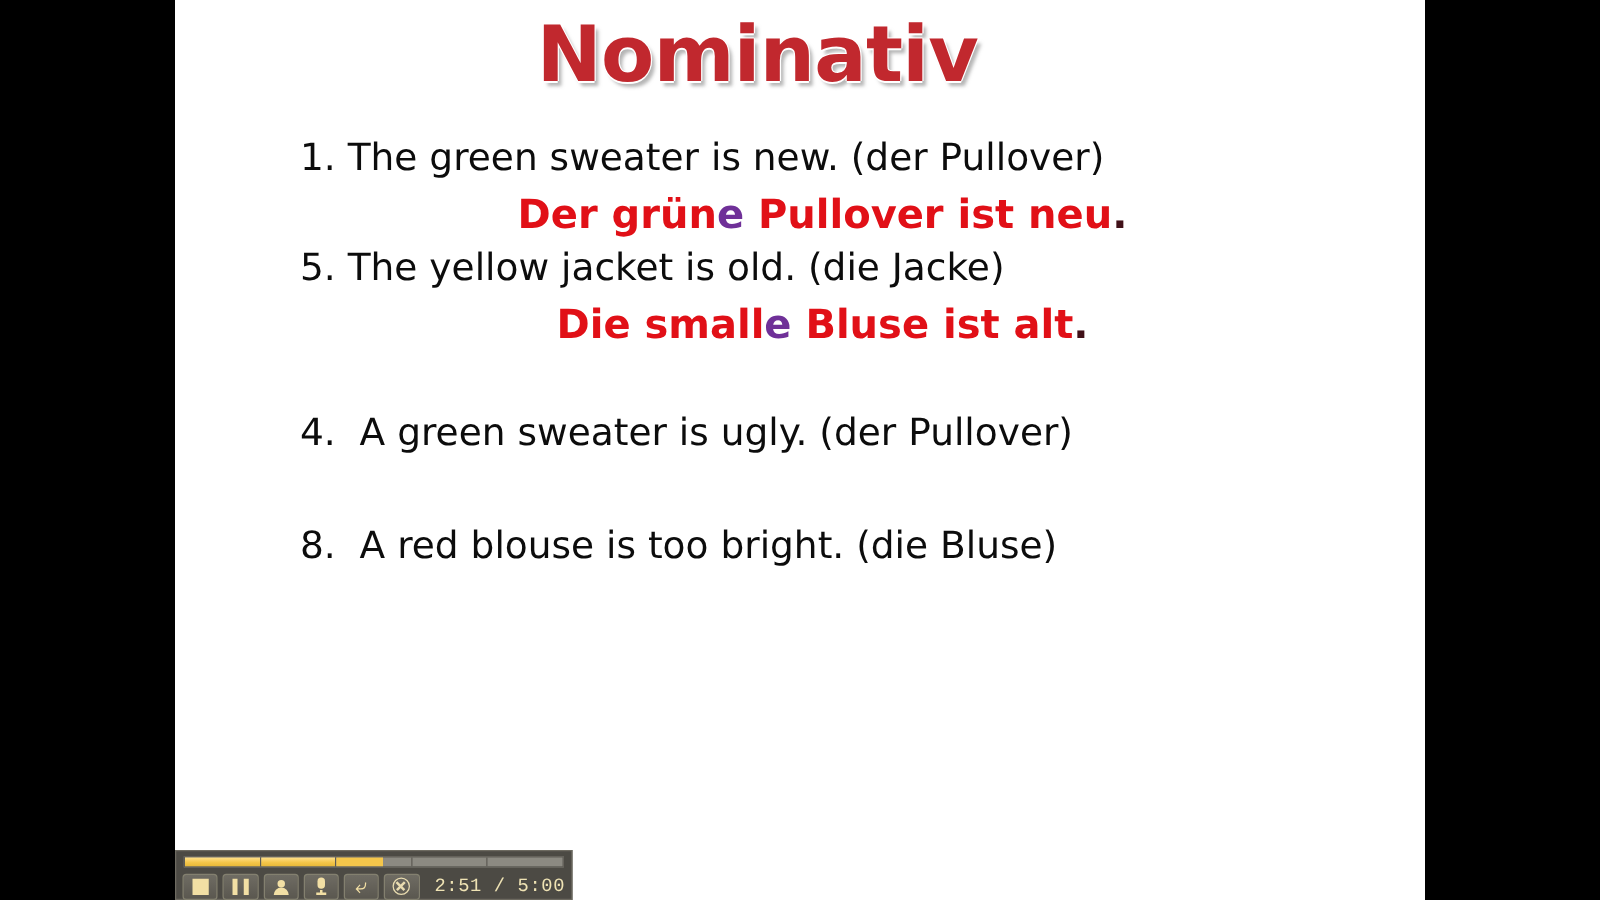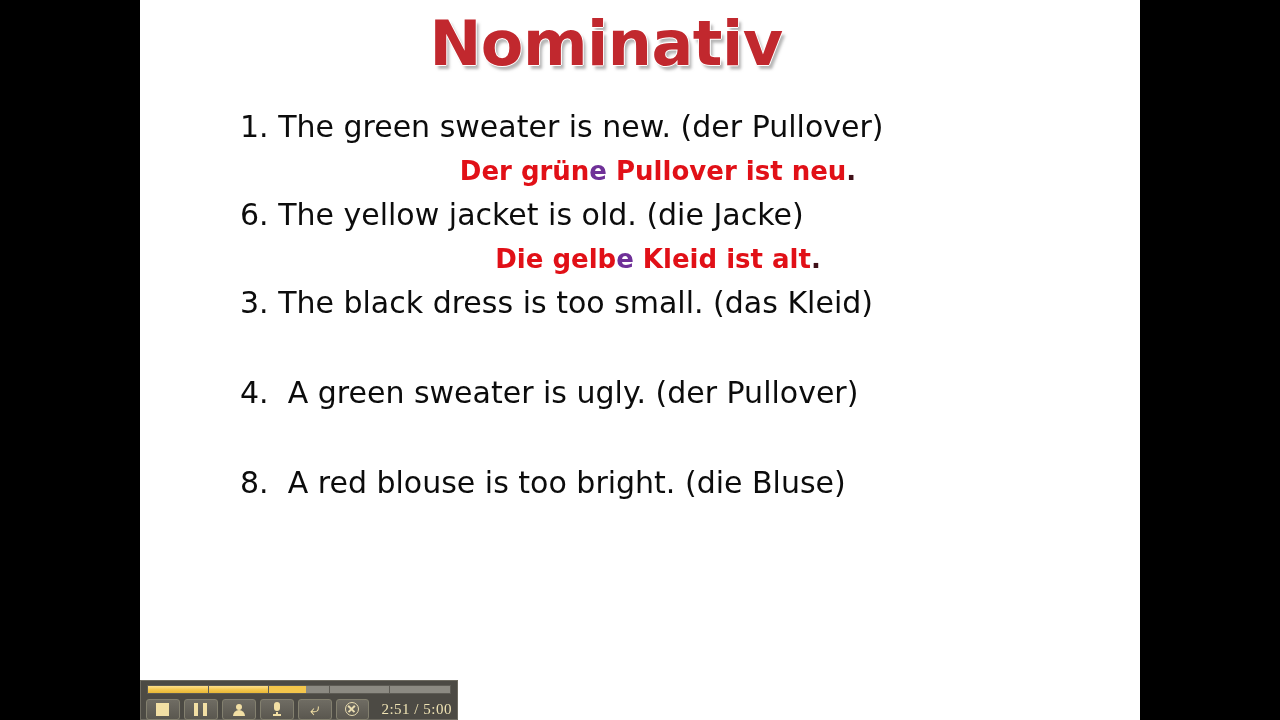--- a/index.html
+++ b/index.html
@@ -79,21 +79,21 @@
     font-size: 30px;
     line-height: 46px;
     color: #0c0c0c;
     white-space: pre;
   }
 
   .answer-row {
     text-align: center;
     font-family: "DejaVu Sans", sans-serif;
     font-weight: 700;
-    font-size: 26px;
+    font-size: 32px;
     line-height: 42px;
     color: #e11017;
     white-space: pre;
     padding-right: 44px;
   }
   .answer-row .hl {
     color: #6f3098;
   }
   .answer-row .period {
     color: #401018;
@@ -234,21 +234,21 @@
     position: absolute;
     left: 1px; top: 5px;
     width: 9px; height: 1.5px;
     background: #e9dcb0;
   }
   .glyph-close::before { transform: rotate(45deg); }
   .glyph-close::after  { transform: rotate(-45deg); }
 
   #time-display {
     margin-left: 8px;
-    font-family: Liberation Serif, serif;
+    font-family: Liberation Mono, monospace;
     font-size: 15px;
     color: #efe3b4;
     white-space: nowrap;
     letter-spacing: 0.5px;
   }
 </style>
 </head>
 <body>
 
 <div id="screen">
@@ -258,24 +258,23 @@
 
   <div id="slide">
 
     <div id="slide-title">Nominativ</div>
 
     <div id="exercise-list">
 
       <div class="q-row">1. The green sweater is new. (der Pullover)</div>
       <div class="answer-row"><span>Der grün</span><span class="hl">e</span><span> Pullover ist neu</span><span class="period">.</span></div>
 
-      <div class="q-row">6. The yellow jacket is old. (die Jacke)</div>
-      <div class="answer-row"><span>Die gelb</span><span class="hl">e</span><span> Kleid ist alt</span><span class="period">.</span></div>
-
-      <div class="q-row">3. The black dress is too small. (das Kleid)</div>
+      <div class="q-row">5. The yellow jacket is old. (die Jacke)</div>
+      <div class="answer-row"><span>Die small</span><span class="hl">e</span><span> Bluse ist alt</span><span class="period">.</span></div>
+
 
       <div class="spacer-md"></div>
 
       <div class="q-row">4.  A green sweater is ugly. (der Pullover)</div>
 
       <div class="spacer-md"></div>
 
       <div class="q-row">8.  A red blouse is too bright. (die Bluse)</div>
 
       <div class="spacer-md"></div>

